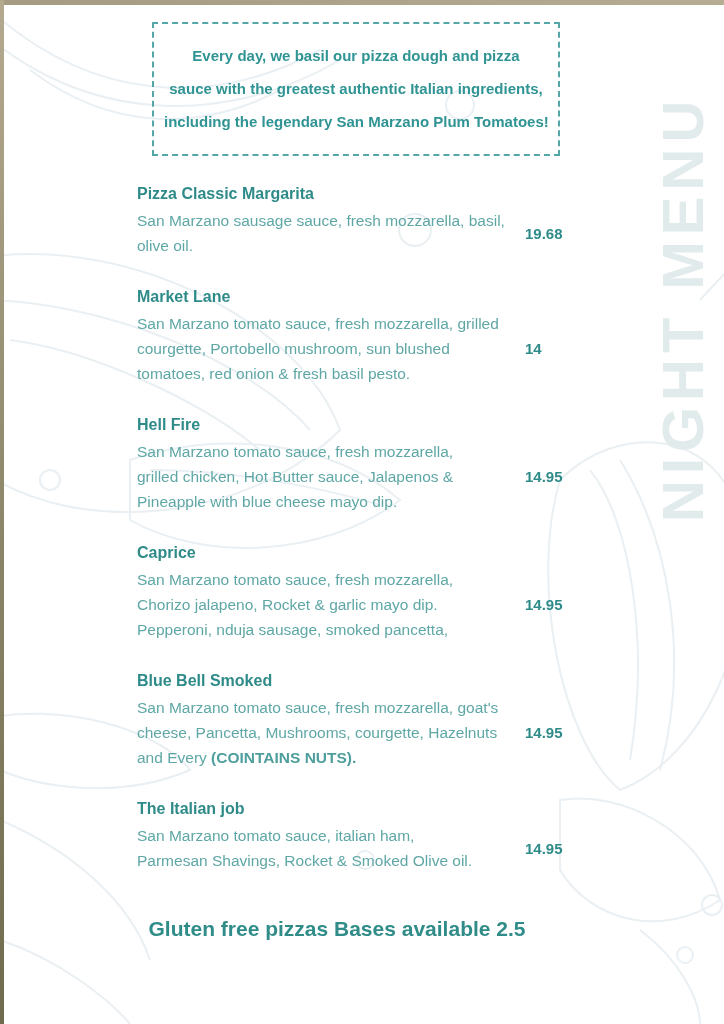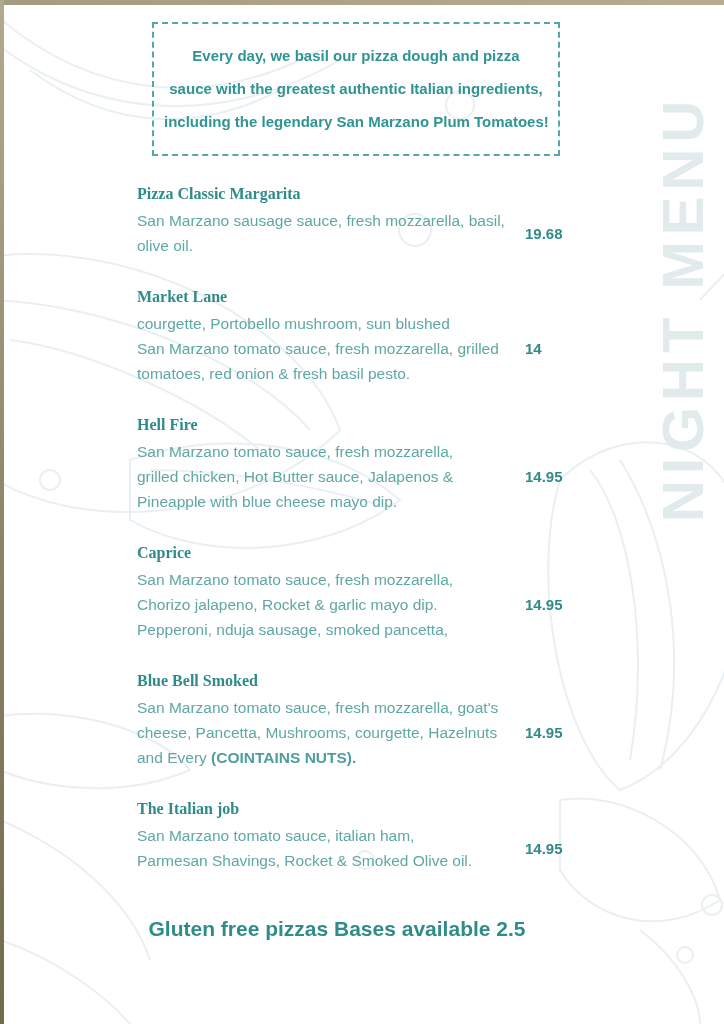--- a/index.html
+++ b/index.html
@@ -69,21 +69,20 @@
     grid-template-columns: 1fr 72px;
     margin-bottom: 29px;
   }
   .item-name {
     grid-column: 1 / 3;
     color: #2e8b89;
     font-weight: bold;
     font-size: 16px;
     line-height: 20px;
     margin-bottom: 4px;
-    font-family: Liberation Serif, serif;
   }
   .item-desc {
     grid-column: 1;
     color: #5ea7a5;
     font-size: 15.5px;
     line-height: 25px;
   }
   .item-desc .seg-bold { font-weight: bold; color: #4d9e9c; }
   .item-price {
     grid-column: 2;
@@ -170,22 +169,22 @@
           <div class="item-name">Pizza Classic Margarita</div>
           <div class="item-desc">
             <div>San Marzano sausage sauce, fresh mozzarella, basil,</div>
             <div>olive oil.</div>
           </div>
           <div class="item-price">19.68</div>
         </div>
         <div class="menu-item">
           <div class="item-name">Market Lane</div>
           <div class="item-desc">
+            <div>San Marzano tomato sauce, fresh mozzarella, grilled</div>
             <div>courgette, Portobello mushroom, sun blushed</div>
-            <div>San Marzano tomato sauce, fresh mozzarella, grilled</div>
             <div>tomatoes, red onion &amp; fresh basil pesto.</div>
           </div>
           <div class="item-price">14</div>
         </div>
         <div class="menu-item">
           <div class="item-name">Hell Fire</div>
           <div class="item-desc">
             <div>San Marzano tomato sauce, fresh mozzarella,</div>
             <div>grilled chicken, Hot Butter sauce, Jalapenos &amp;</div>
             <div>Pineapple with blue cheese mayo dip.</div>

